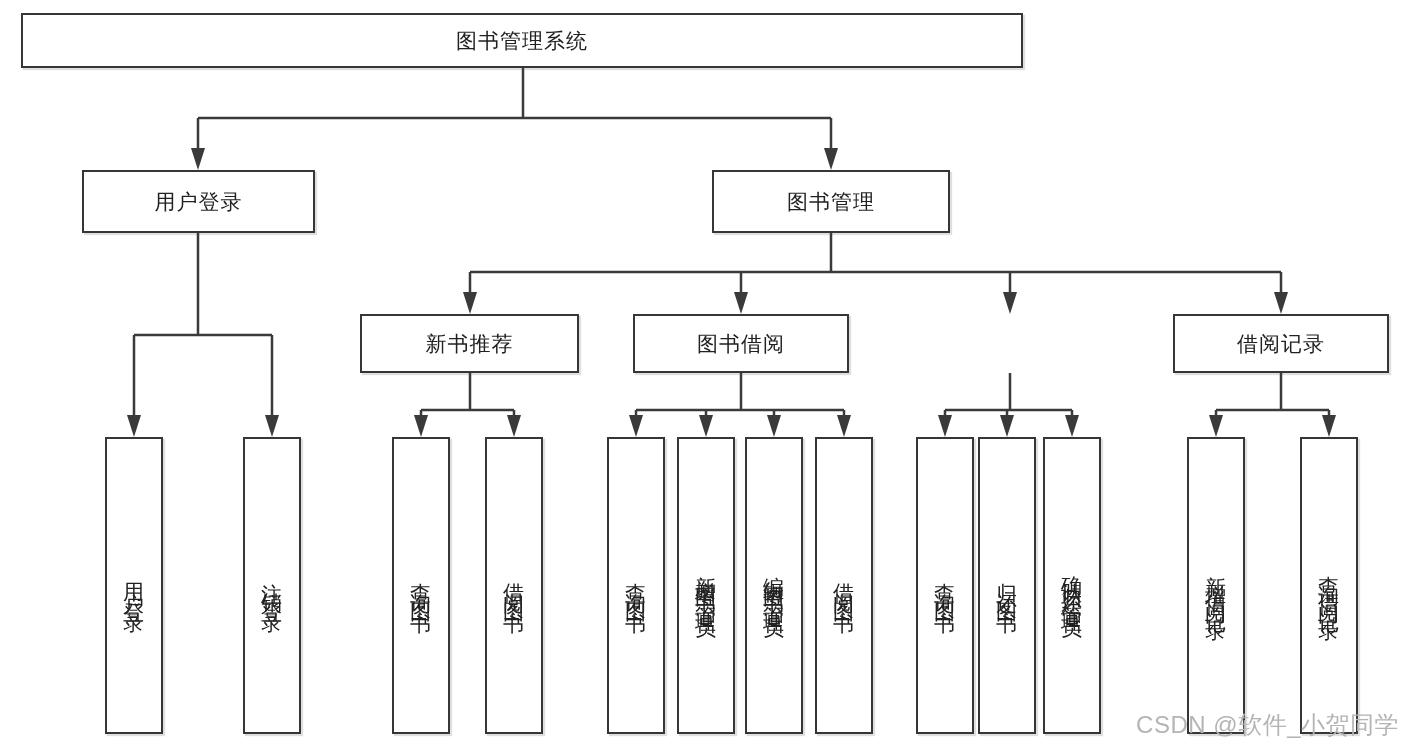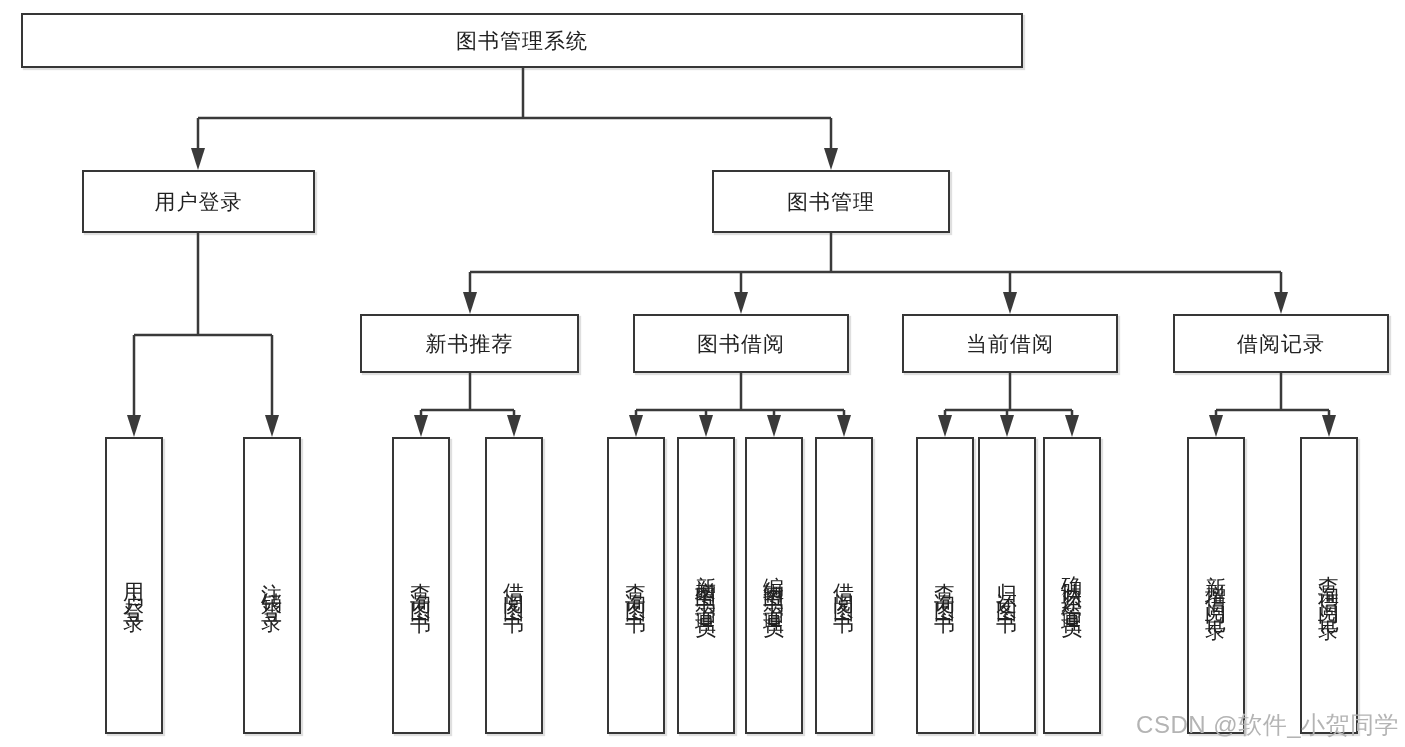--- a/index.html
+++ b/index.html
@@ -96,23 +96,20 @@
   <div class="box" style="left:712px;top:170px;width:238px;height:63px;">
     <span class="h-label">图书管理</span>
   </div>
 
   <div class="box" style="left:360px;top:314px;width:219px;height:59px;">
     <span class="h-label">新书推荐</span>
   </div>
   <div class="box" style="left:633px;top:314px;width:216px;height:59px;">
     <span class="h-label">图书借阅</span>
   </div>
-  <div class="box" style="left:902px;top:314px;width:216px;height:59px;">
-    <span class="h-label">当前借阅</span>
-  </div>
   <div class="box" style="left:1173px;top:314px;width:216px;height:59px;">
     <span class="h-label">借阅记录</span>
   </div>
 
   <div class="box" style="left:105px;top:437px;width:58px;height:297px;">
     <span class="v-label">用户登录</span>
   </div>
   <div class="box" style="left:243px;top:437px;width:58px;height:297px;">
     <span class="v-label">注销登录</span>
   </div>

